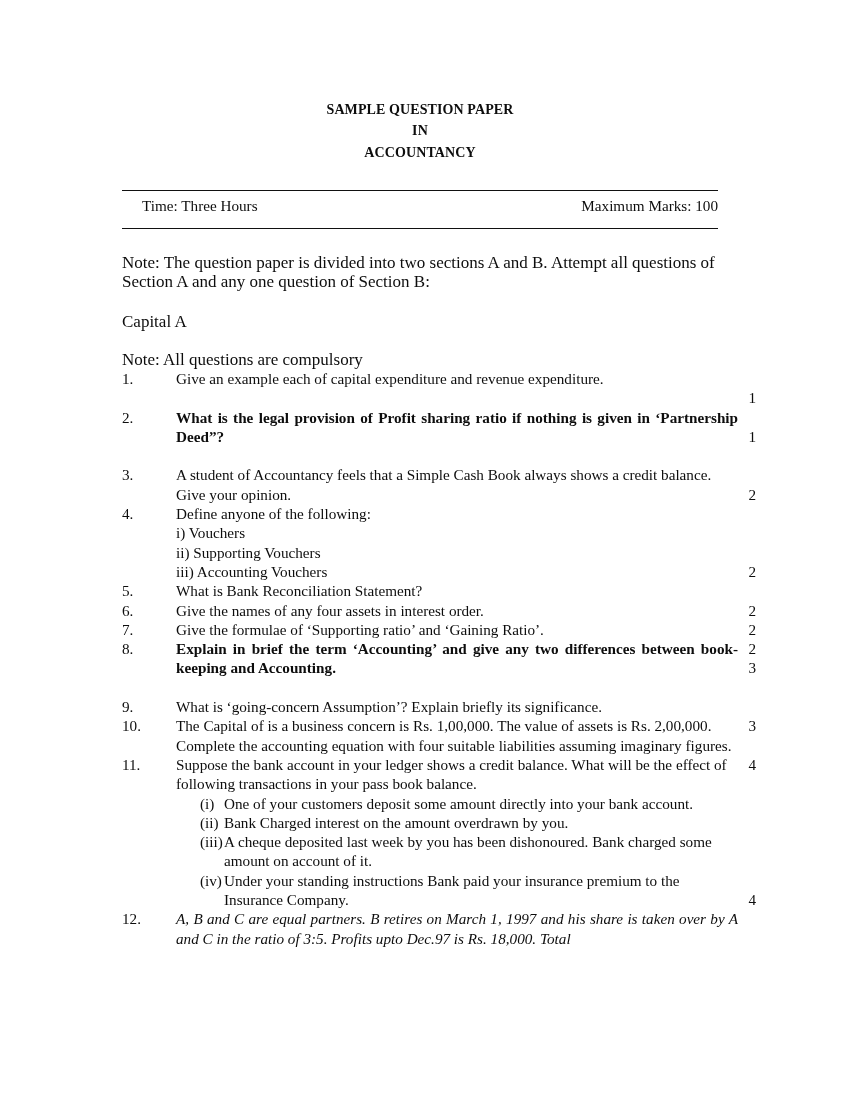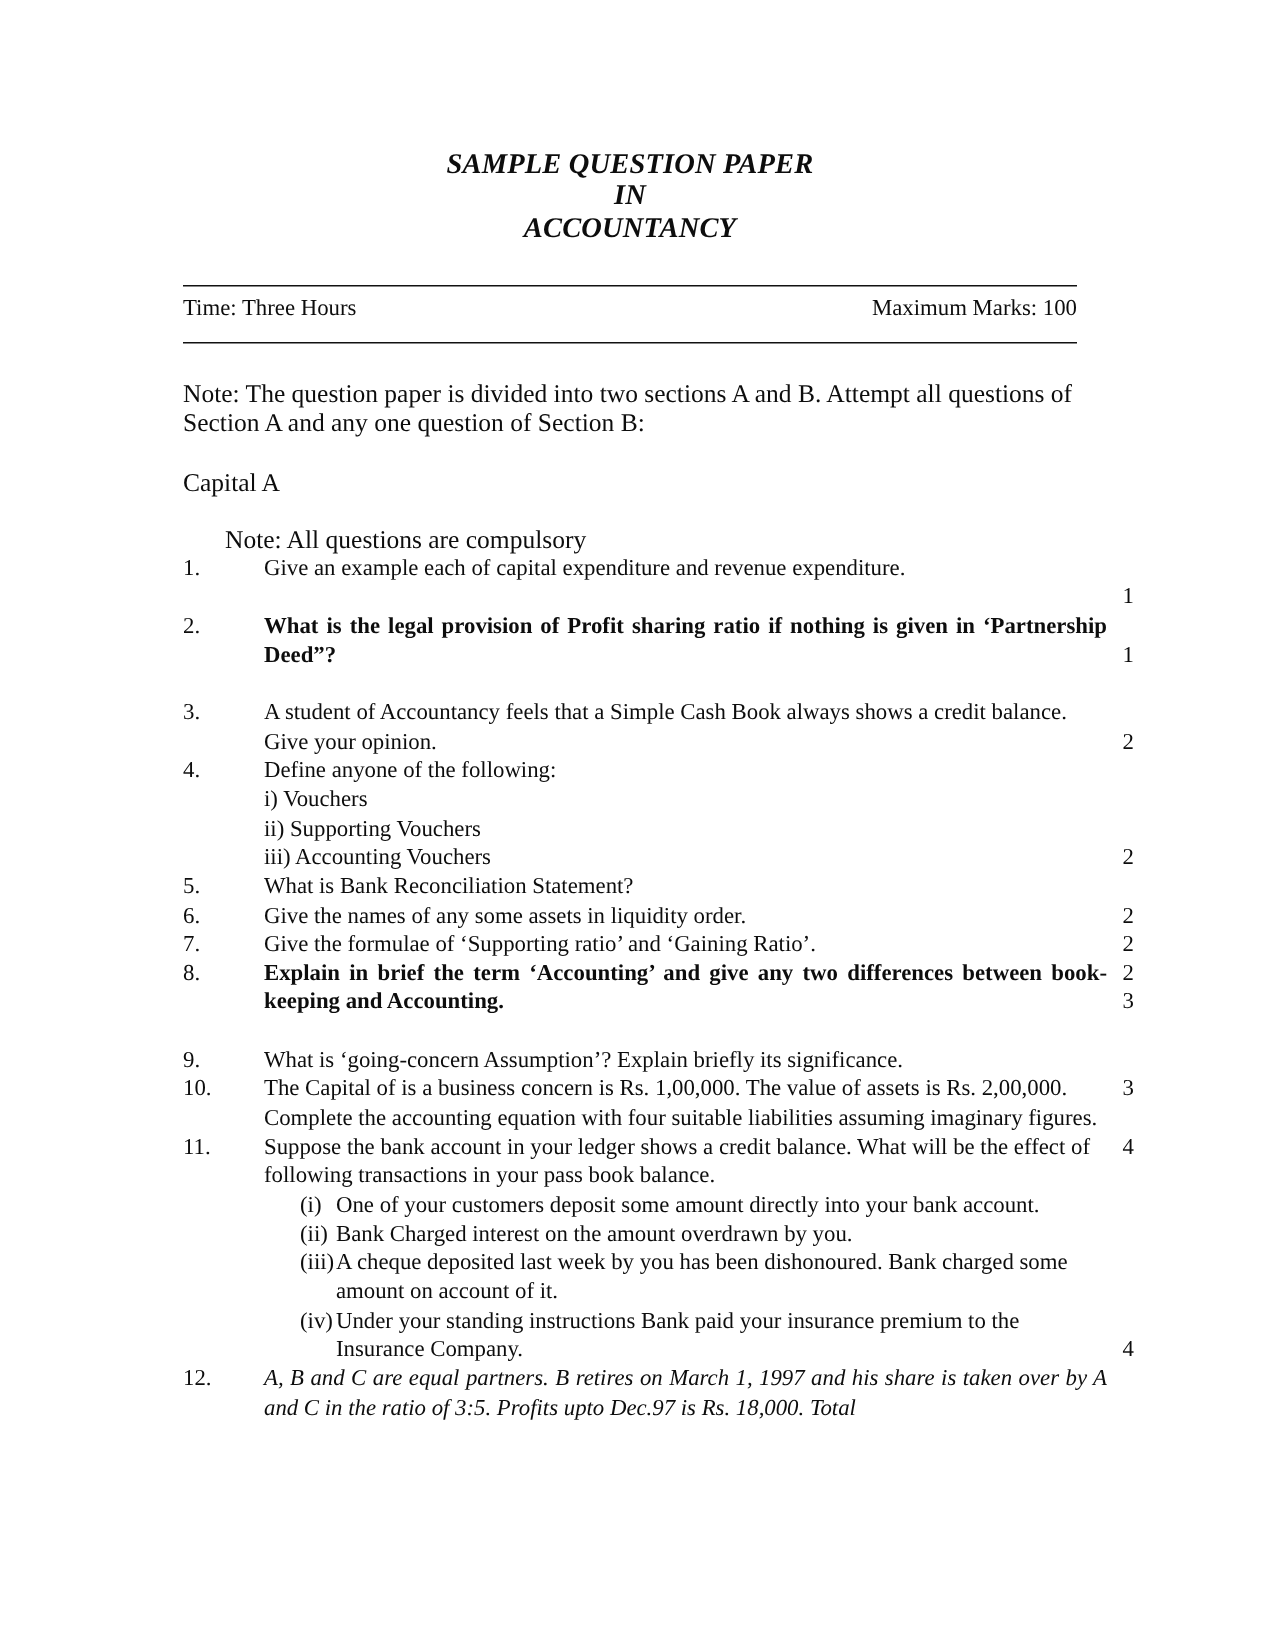--- a/index.html
+++ b/index.html
@@ -29,25 +29,24 @@
 
   
   .title-block {
     position: absolute;
     left: 122px;
     top: 99px;
     width: 596px;
     text-align: center;
   }
   .title-line {
-    font-size: 19px;
+    font-size: 14px;
     font-weight: bold;
     line-height: 21.3px;
     letter-spacing: 0.1px;
-    font-style: italic;
   }
 
   
   .rule {
     position: absolute;
     left: 122px;
     width: 596px;
     height: 0;
     border-top: 1.1px solid #111111;
   }
@@ -57,21 +56,21 @@
   .timerow {
     position: absolute;
     left: 122px;
     top: 196px;
     width: 596px;
     display: flex;
     justify-content: space-between;
     font-size: 15.2px;
     line-height: 19.3px;
   }
-  .timerow span { white-space: nowrap; }
+  .timerow span { white-space: nowrap; margin-left: 20px; }
 
   
   .tblock {
     position: absolute;
     font-size: 17px;
     line-height: 19.3px;
   }
   .note-main {
     left: 122px;
     top: 253px;
@@ -79,21 +78,20 @@
   }
   .section-a {
     left: 122px;
     top: 312px;
     width: 300px;
   }
   .note-compulsory {
     left: 122px;
     top: 350px;
     width: 400px;
-    margin-left: 28px;
   }
 
   
   .qlist {
     position: absolute;
     left: 122px;
     top: 369px;
     width: 616px;
     font-size: 15.2px;
     line-height: 19.3px;
@@ -232,21 +230,21 @@
       <div class="q-num">5.</div>
       <div class="q-body">
         <div class="q-text">What is Bank Reconciliation Statement?</div>
         <div class="q-marks">2</div>
       </div>
     </div>
 
     <div class="q">
       <div class="q-num">6.</div>
       <div class="q-body">
-        <div class="q-text">Give the names of any some assets in liquidity order.</div>
+        <div class="q-text">Give the names of any four assets in interest order.</div>
         <div class="q-marks">2</div>
       </div>
     </div>
 
     <div class="q">
       <div class="q-num">7.</div>
       <div class="q-body">
         <div class="q-text">Give the formulae of ‘Supporting ratio’ and ‘Gaining Ratio’.</div>
         <div class="q-marks">2</div>
       </div>

